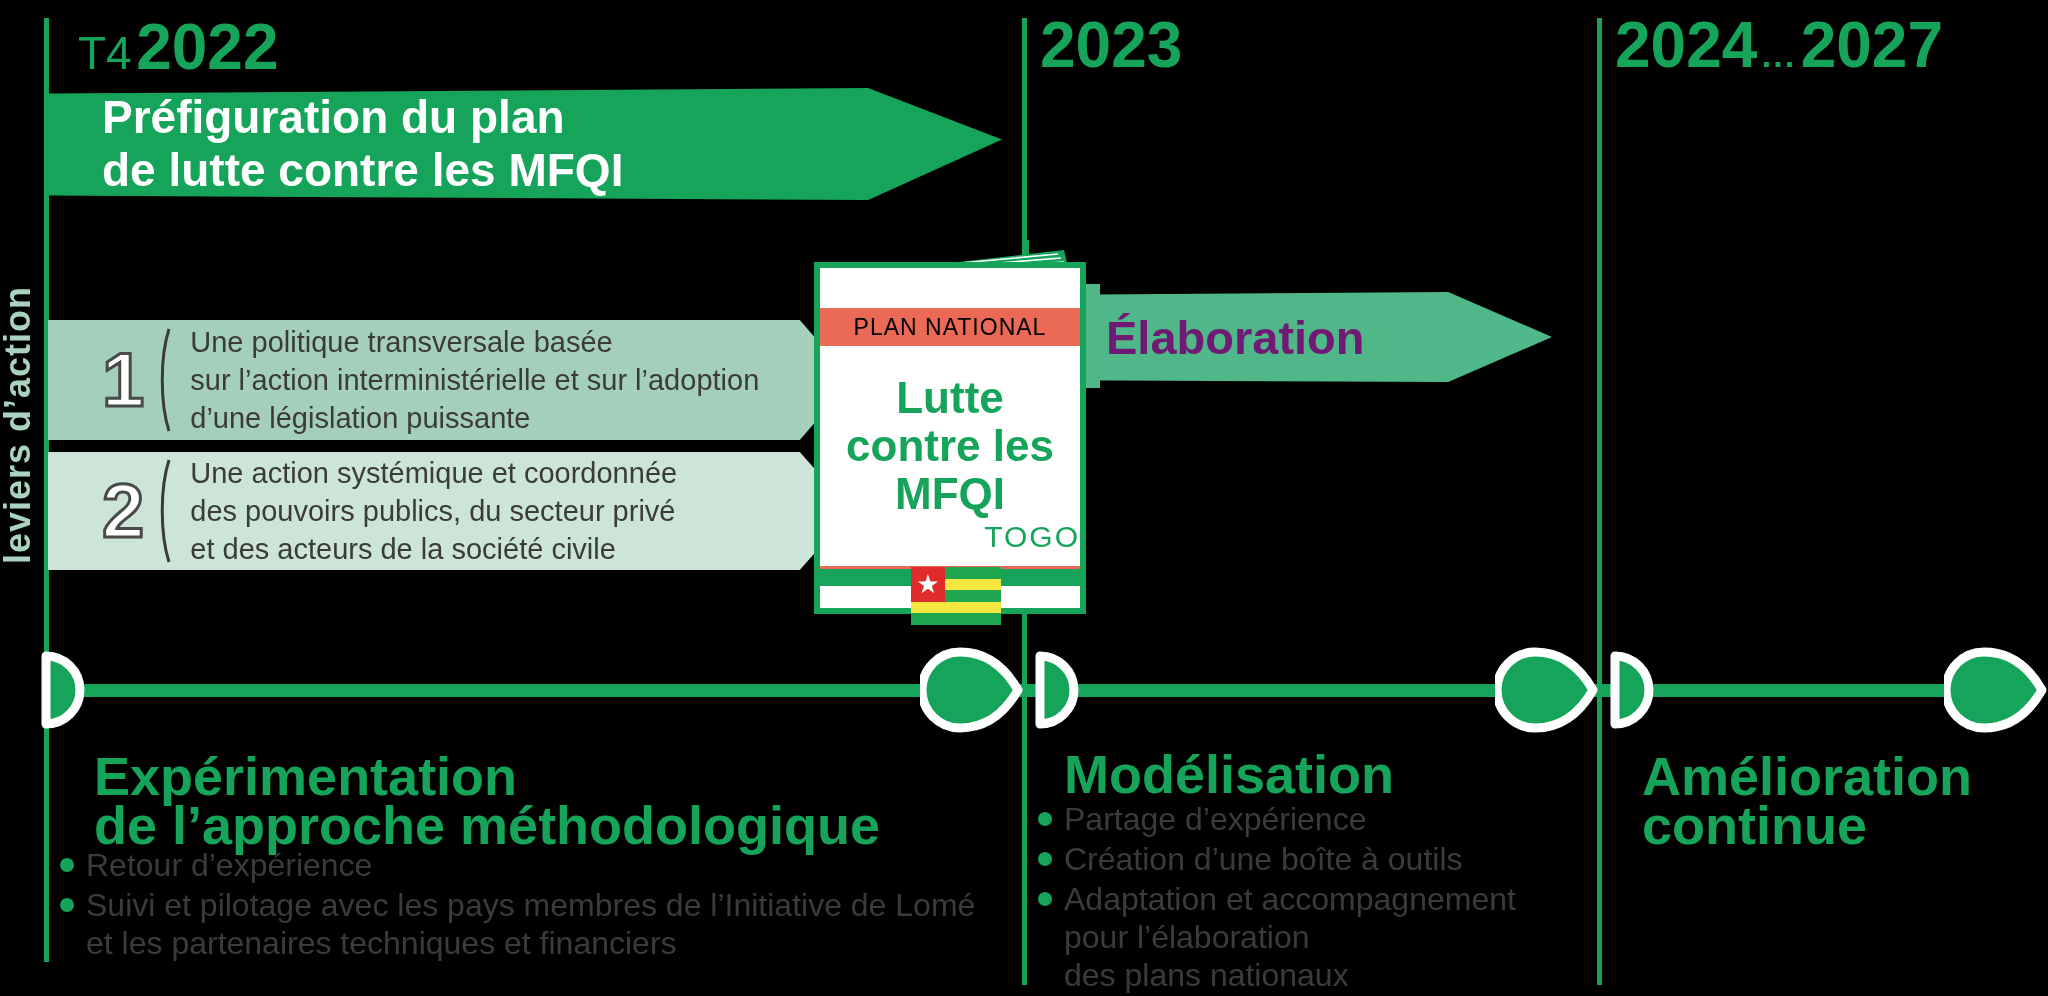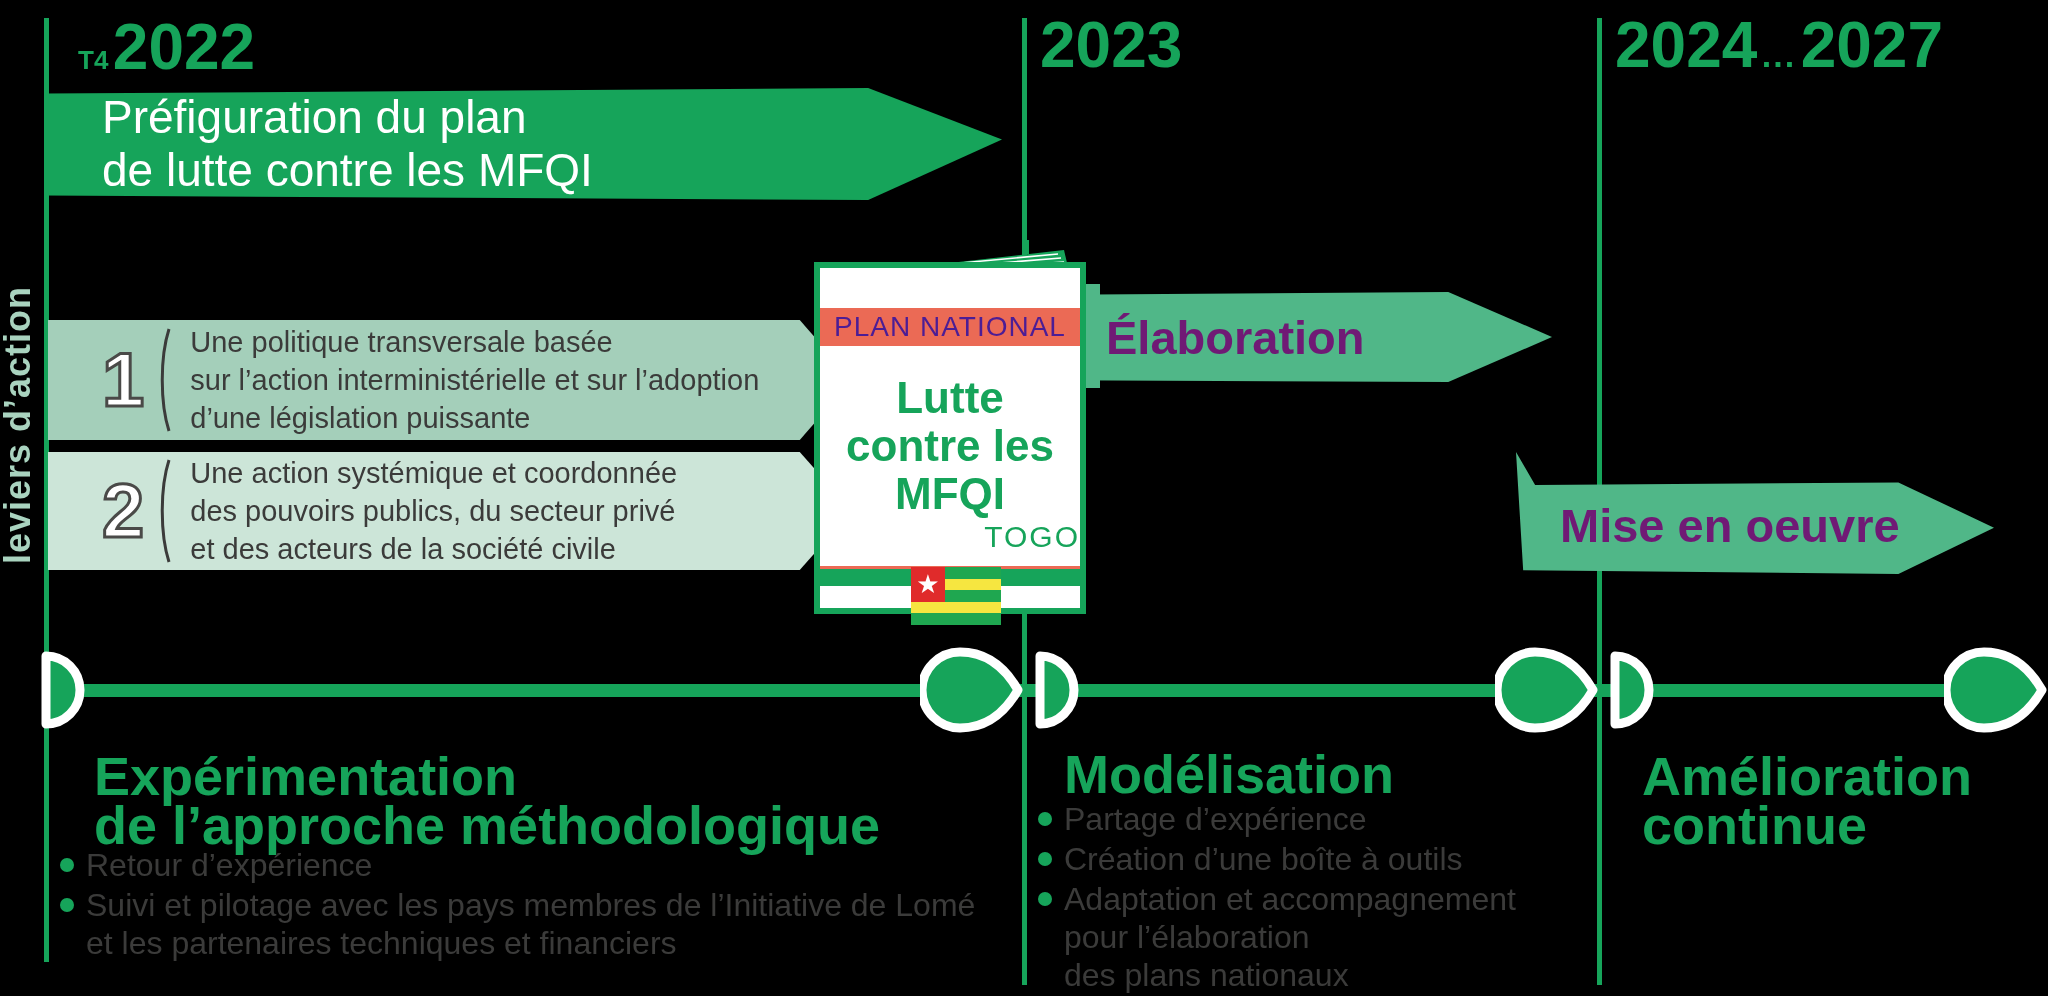--- a/index.html
+++ b/index.html
@@ -4,29 +4,29 @@
 <style>
   html,body{margin:0;padding:0;background:#000;}
   #stage{position:relative;width:2048px;height:996px;background:#000;overflow:hidden;
          font-family:"Liberation Sans",sans-serif;}
 
   
   .vline{position:absolute;width:5px;background:#16A45A;}
 
   
   .yearlbl{position:absolute;color:#16A45A;white-space:nowrap;}
-  .yearlbl .light{font-size:26px;font-weight:700;text-align:right;}
+  .yearlbl .light{font-size:46px;font-weight:400;text-align:right;}
   .yearlbl .bold{font-size:64px;font-weight:700;}
   .yearlbl .dots{font-size:34px;font-weight:700;letter-spacing:2px;}
 
   
   #banner{position:absolute;left:46px;top:88px;width:956px;height:112px;background:#16A45A;
           clip-path:polygon(0% 5%,86% 0%,100% 46%,86% 100%,0% 96%);
           display:flex;flex-direction:column;justify-content:center;padding-left:56px;box-sizing:border-box;}
-  #banner .bline{color:#fff;font-size:46px;font-weight:400;line-height:53px;}
+  #banner .bline{color:#fff;font-size:46px;font-weight:700;line-height:53px;}
 
   
   #side-label{position:absolute;left:-162px;top:405px;width:360px;height:40px;
               transform:rotate(-90deg);text-align:center;line-height:40px;
               color:#A9D3BF;font-size:36px;font-weight:700;letter-spacing:1px;}
 
   
   .lever{position:absolute;left:48px;width:804px;display:flex;align-items:center;
          clip-path:polygon(0 0,93.5% 0,100% 50%,93.5% 100%,0 100%);}
   .lever .num{font-size:76px;font-weight:700;color:#fff;-webkit-text-stroke:3px #4a4a48;
@@ -49,21 +49,21 @@
   #arrow-mise .atext{position:absolute;left:44px;top:46px;}
   .atext{color:#701a75;font-size:47px;font-weight:700;white-space:nowrap;}
 
   
   #book{position:absolute;left:812px;top:240px;width:290px;height:380px;}
   #book .shadow{position:absolute;left:268px;top:44px;width:20px;height:104px;background:#50B788;}
   #book .cover{position:absolute;left:2px;top:22px;width:272px;height:352px;background:#fff;
                border:6px solid #16A45A;box-sizing:border-box;}
   #book .band{position:absolute;left:0;top:40px;width:100%;height:38px;background:#EB6A55;
               display:flex;align-items:center;justify-content:center;}
-  #book .band span{color:#4c1d95;font-size:28px;letter-spacing:1px;}
+  #book .band span{color:#000000;font-size:23px;letter-spacing:1px;}
   #book .btitle{position:absolute;left:0;top:106px;width:100%;text-align:center;
                 color:#16A45A;font-size:44px;font-weight:700;line-height:48px;}
   #book .country{position:absolute;left:0;top:252px;width:100%;text-align:right;
                  color:#16A45A;font-size:30px;letter-spacing:2px;}
   #book .redline{position:absolute;left:0;top:298px;width:100%;height:3px;background:#EB6A55;}
   #book .greenband{position:absolute;left:0;top:301px;width:100%;height:17px;background:#16A45A;}
   #flag{position:absolute;left:91px;top:299px;width:90px;height:58px;}
   #flag .stripe{width:100%;height:11.6px;}
   #flag .canton{position:absolute;left:0;top:0;width:34px;height:34.8px;background:#E02B2B;
                 display:flex;align-items:center;justify-content:center;
@@ -124,23 +124,20 @@
     </svg>
     <div class="ltext">
       <div>Une action systémique et coordonnée</div>
       <div>des pouvoirs publics, du secteur privé</div>
       <div>et des acteurs de la société civile</div>
     </div>
   </div>
 
   <div id="arrow-elab" class="phase-arrow">
     <span class="atext">Élaboration</span>
-  </div>
-  <div id="arrow-mise" class="phase-arrow">
-    <span class="atext">Mise en oeuvre</span>
   </div>
 
   <div id="tbar"></div>
 
   <svg class="marker" style="left:36px;top:647px;" width="58" height="86" viewBox="0 0 58 86">
     <path d="M10 9 a33 33 0 0 1 0 68 Z" fill="#16A45A" stroke="#fff" stroke-width="9" stroke-linejoin="round"></path>
   </svg>
   <svg class="marker" style="left:920px;top:642px;" width="104" height="96" viewBox="0 0 104 96">
     <path d="M98 48 C82 20 62 10 40 10 A38 38 0 1 0 40 86 C62 86 82 76 98 48 Z" fill="#16A45A" stroke="#fff" stroke-width="9" stroke-linejoin="round"></path>
   </svg>

